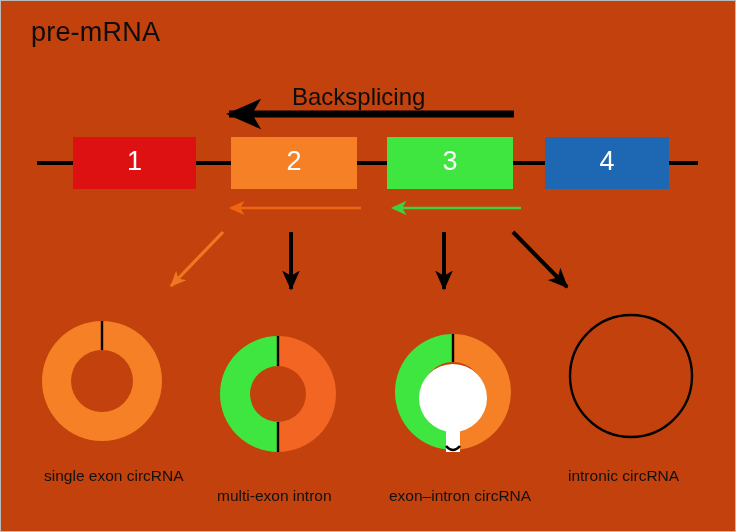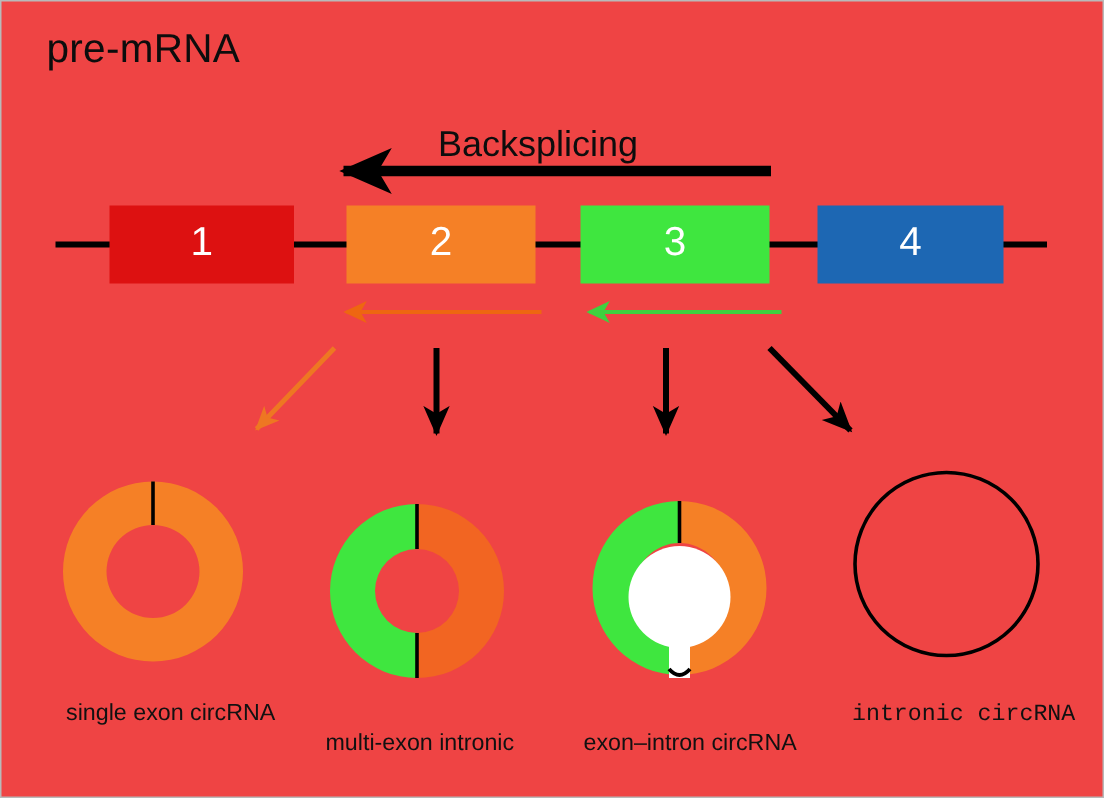--- a/index.html
+++ b/index.html
@@ -7,21 +7,21 @@
     padding: 0;
     background: #ffffff;
   }
   body {
     font-family: "Liberation Sans", sans-serif;
   }
   #figure-root {
     position: relative;
     width: 736px;
     height: 532px;
-    background: #ef4444;
+    background: #c2410c;
     border: 1px solid #b9b9b9;
     box-sizing: border-box;
     overflow: hidden;
   }
   #figure-svg {
     position: absolute;
     left: 0;
     top: 0;
     width: 736px;
     height: 532px;
@@ -55,21 +55,21 @@
   .circ-label {
     position: absolute;
     font-size: 15.5px;
     color: #111111;
     white-space: nowrap;
     font-family: "Liberation Sans", sans-serif;
   }
   #label-single-exon   { left: 29px;  top: 466px; margin-left: 14px; }
   #label-multi-exon    { left: 216px; top: 486px; }
   #label-exon-intron   { left: 388px; top: 486px; }
-  #label-intronic      { left: 567px; top: 466px; font-family: Liberation Mono, monospace; }
+  #label-intronic      { left: 567px; top: 466px; }
 </style>
 </head>
 <body>
 
 <div id="figure-root">
 
   <svg id="figure-svg" viewBox="0 0 736 532">
     <defs>
       <marker id="mk-black" markerWidth="6" markerHeight="6" refX="4.6" refY="3" orient="auto" markerUnits="strokeWidth">
         <path d="M5,3 L0,5.2 L1.3,3 L0,0.8 Z" fill="#000000"></path>
@@ -132,17 +132,17 @@
   <div class="fig-text" id="title-premrna">pre-mRNA</div>
 
   <div class="fig-text" id="label-backsplicing">Backsplicing</div>
 
   <div class="exon-number" id="exon-num-1" style="left: 72px; top: 147px; width: 123px;">1</div>
   <div class="exon-number" id="exon-num-2" style="left: 230px; top: 147px; width: 126px;">2</div>
   <div class="exon-number" id="exon-num-3" style="left: 386px; top: 147px; width: 126px;">3</div>
   <div class="exon-number" id="exon-num-4" style="left: 544px; top: 147px; width: 124px;">4</div>
 
   <div class="circ-label" id="label-single-exon">single exon circRNA</div>
-  <div class="circ-label" id="label-multi-exon">multi-exon intronic</div>
+  <div class="circ-label" id="label-multi-exon">multi-exon intron</div>
   <div class="circ-label" id="label-exon-intron">exon–intron circRNA</div>
   <div class="circ-label" id="label-intronic">intronic circRNA</div>
 
 </div>
 
 </body></html>

